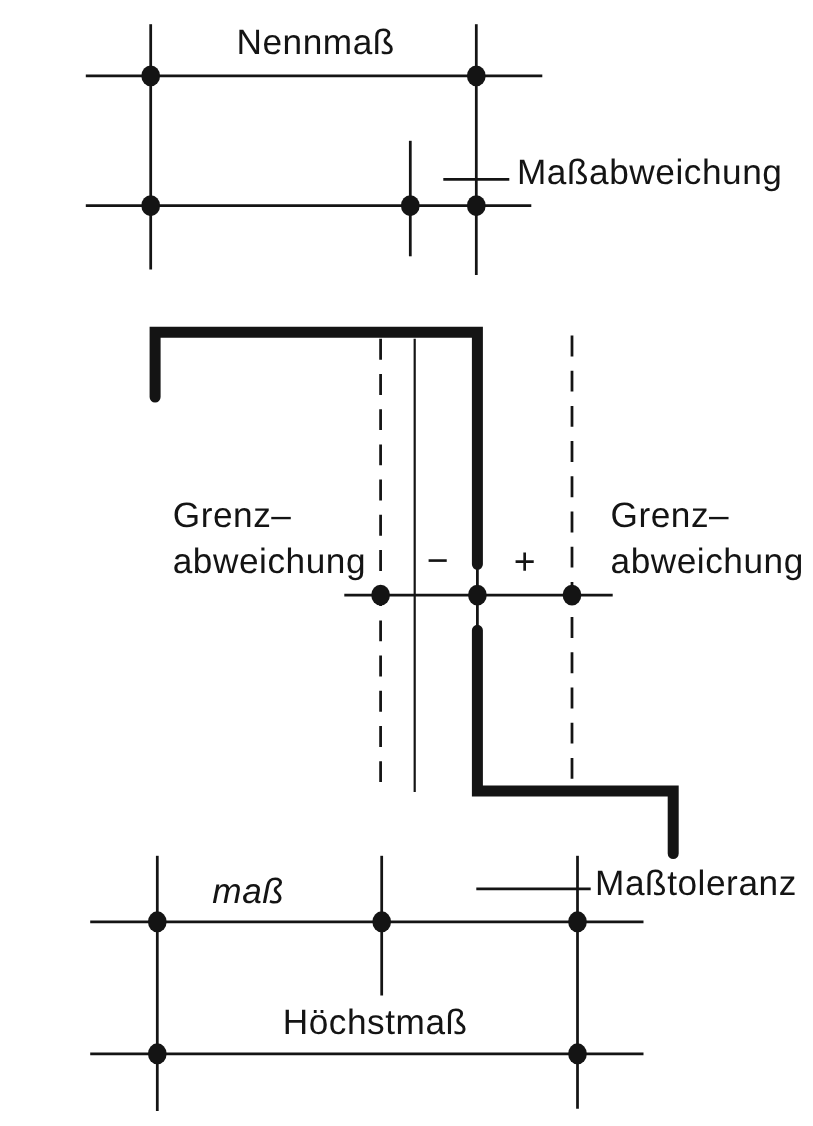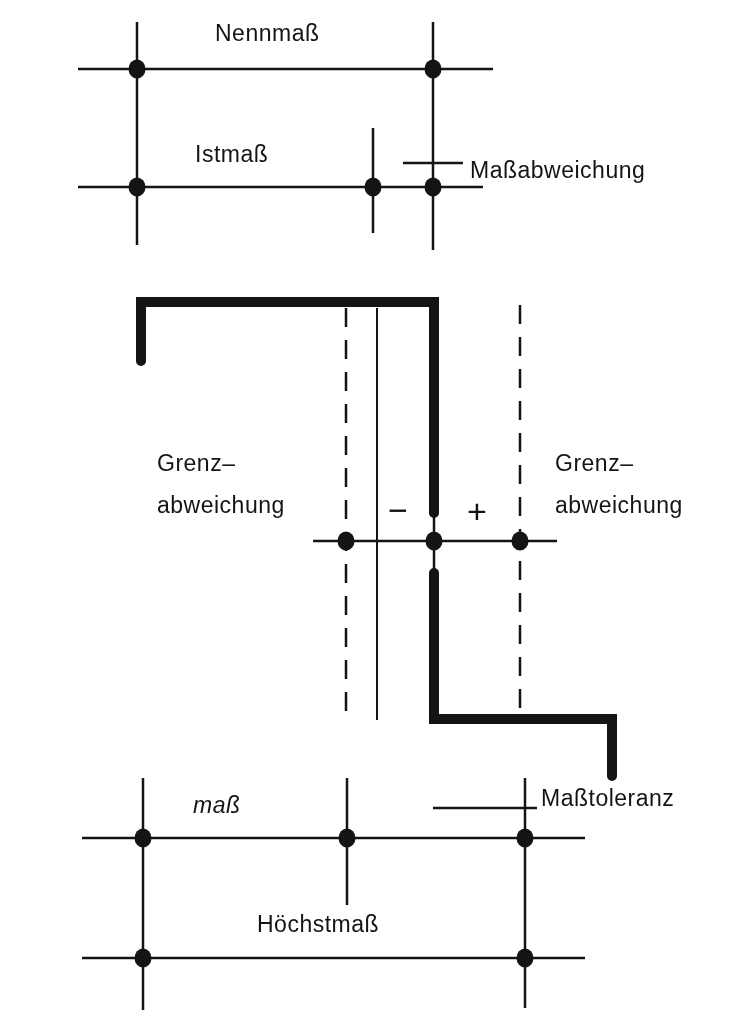--- a/index.html
+++ b/index.html
@@ -7,21 +7,21 @@
     position: relative;
     width: 739px;
     height: 1024px;
     background: #ffffff;
     font-family: "Liberation Sans", sans-serif;
     overflow: hidden;
   }
   .stage svg { position: absolute; left: 0; top: 0; }
   .lbl {
     position: absolute;
-    font-size: 23px;
+    font-size: 32px;
     line-height: 1;
     color: #141414;
     white-space: nowrap;
     letter-spacing: 0.5px;
   }
   .sign { font-size: 34px; letter-spacing: 0; }
 </style>
 </head>
 <body>
 
@@ -67,23 +67,22 @@
       <ellipse cx="143" cy="838" rx="8.5" ry="9.5"></ellipse>
       <ellipse cx="347" cy="838" rx="8.5" ry="9.5"></ellipse>
       <ellipse cx="525" cy="838" rx="8.5" ry="9.5"></ellipse>
       <ellipse cx="143" cy="958" rx="8.5" ry="9.5"></ellipse>
       <ellipse cx="525" cy="958" rx="8.5" ry="9.5"></ellipse>
     </g>
   </svg>
 
   <div class="lbl" style="left:215px; top:22px;">Nennmaß</div>
 
-  <div class="lbl" style="left:195px; top:143px;">Istmaß</div>
 
-  <div class="lbl" style="left:470px; top:140px;margin-top:19px;">Maßabweichung</div>
+  <div class="lbl" style="left:470px; top:140px;">Maßabweichung</div>
 
   <div class="lbl" style="left:157px; top:452px;">Grenz–</div>
   <div class="lbl" style="left:157px; top:494px;">abweichung</div>
 
   <div class="lbl sign" style="left:388px; top:493px;">−</div>
   <div class="lbl sign" style="left:467px; top:494px;">+</div>
 
   <div class="lbl" style="left:555px; top:452px;">Grenz–</div>
   <div class="lbl" style="left:555px; top:494px;">abweichung</div>
 

